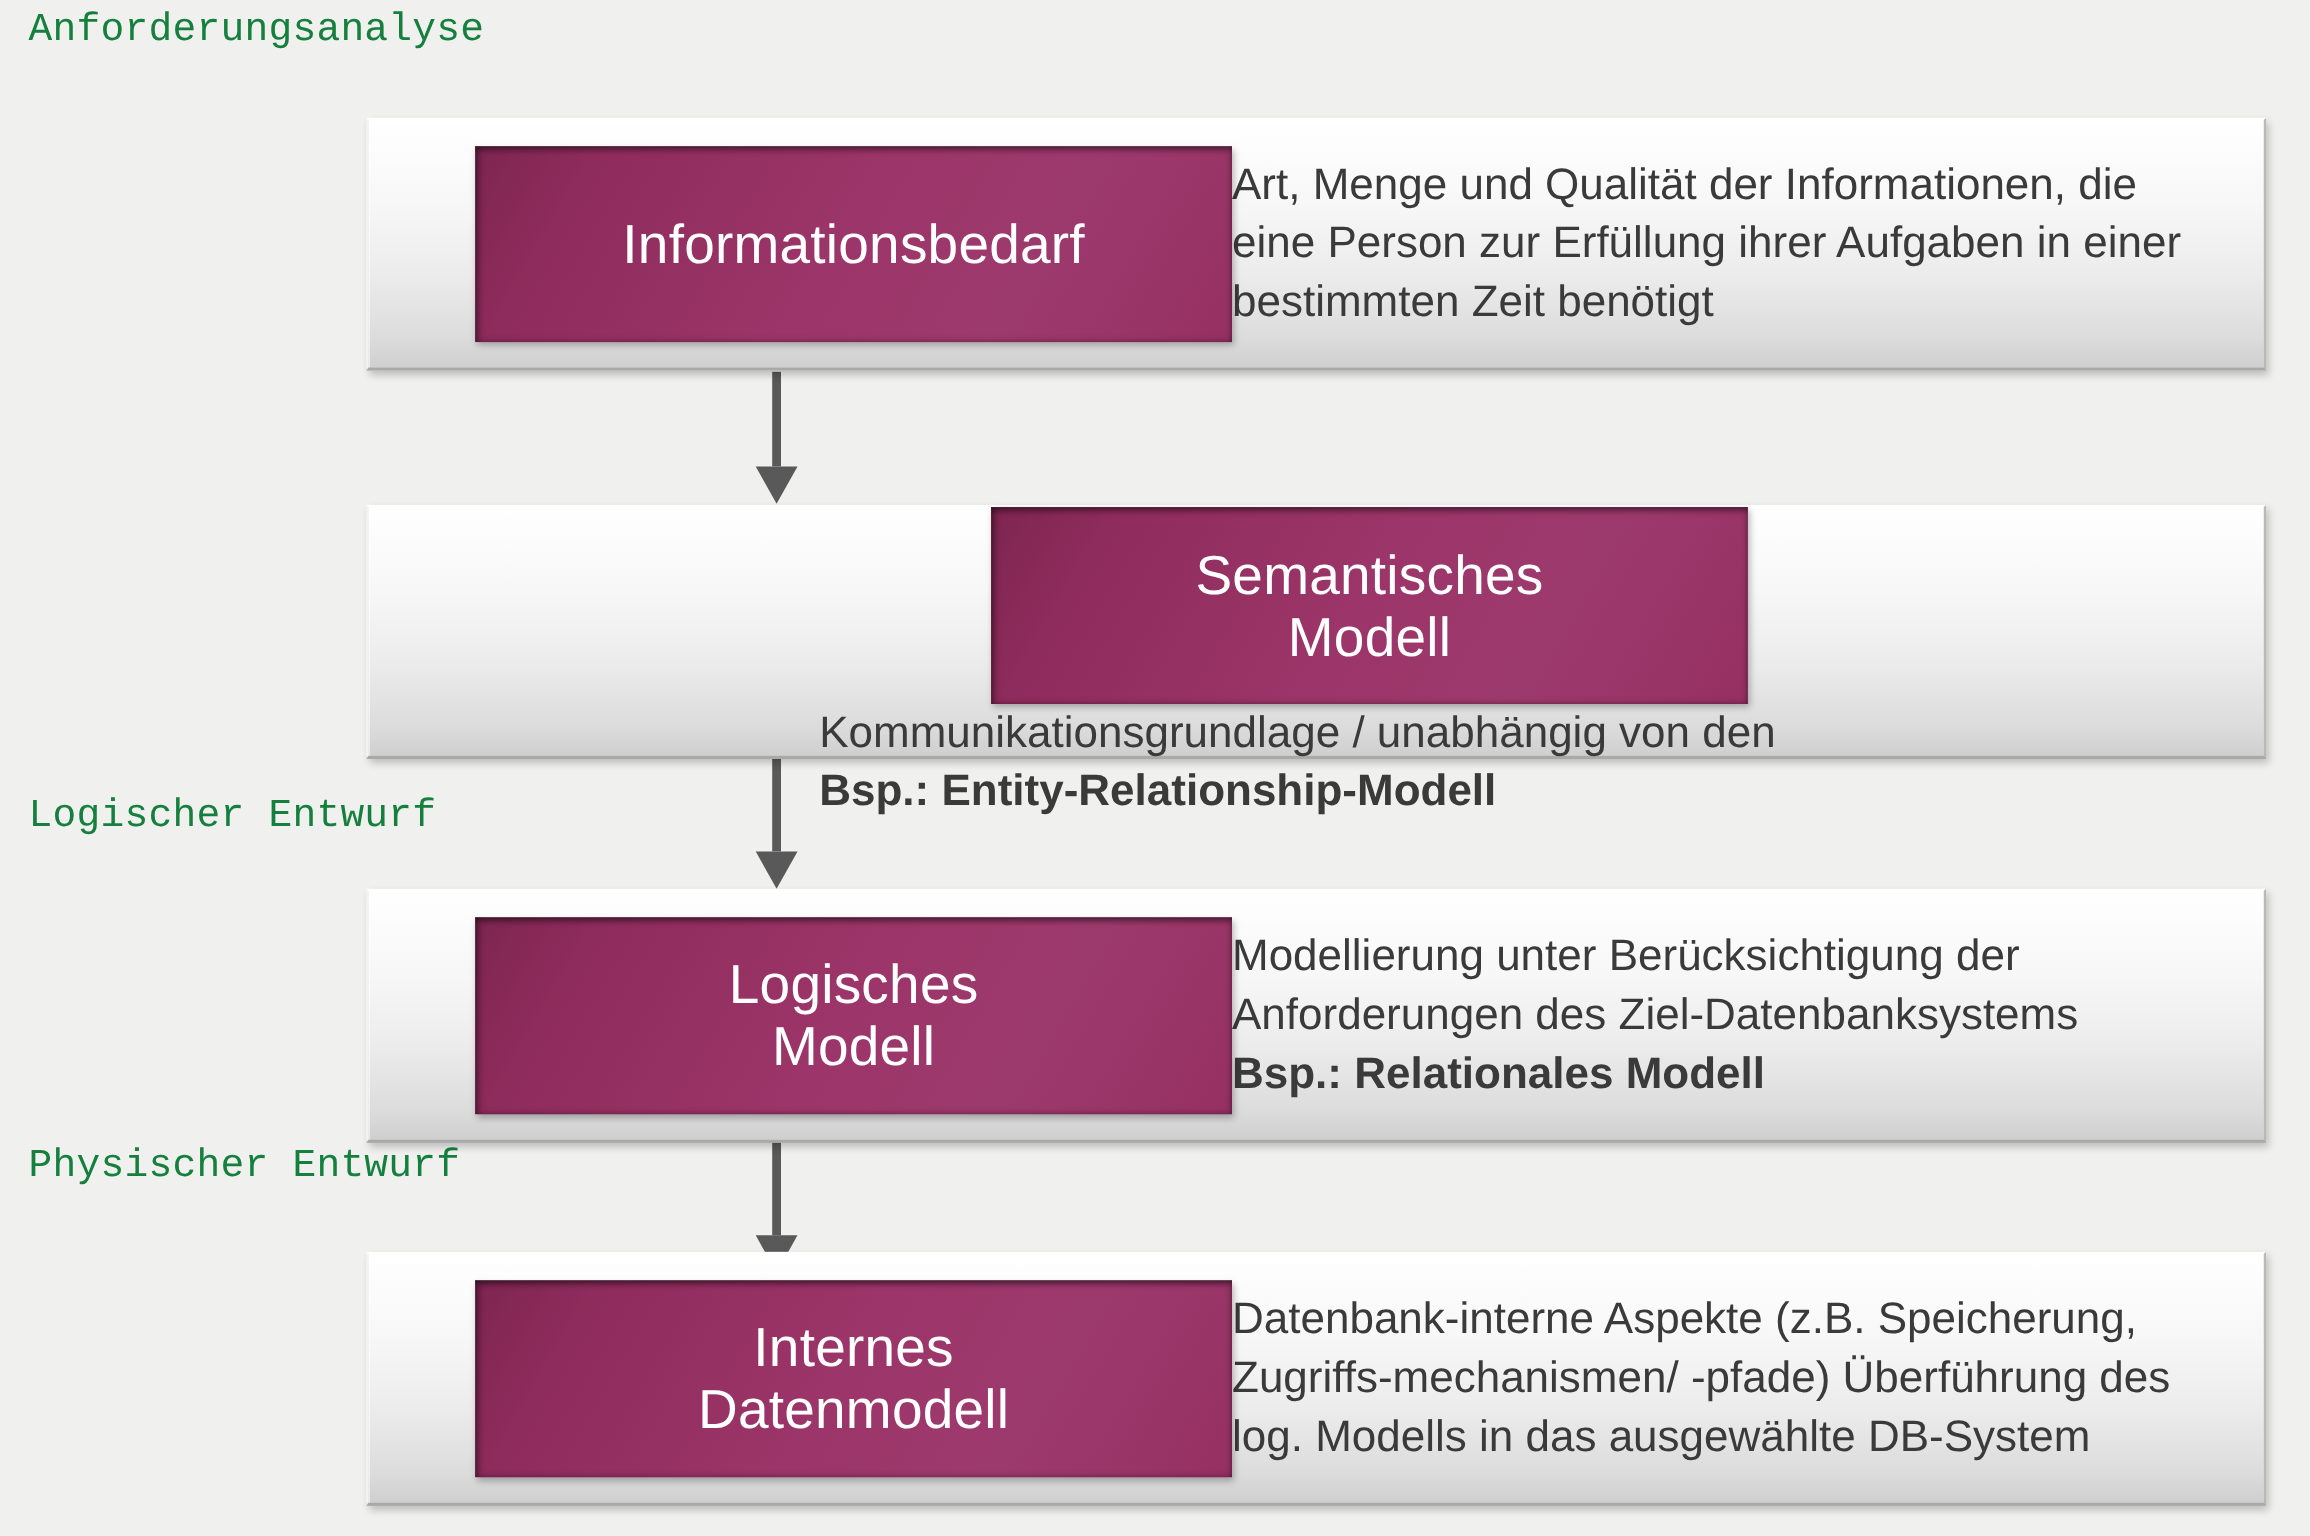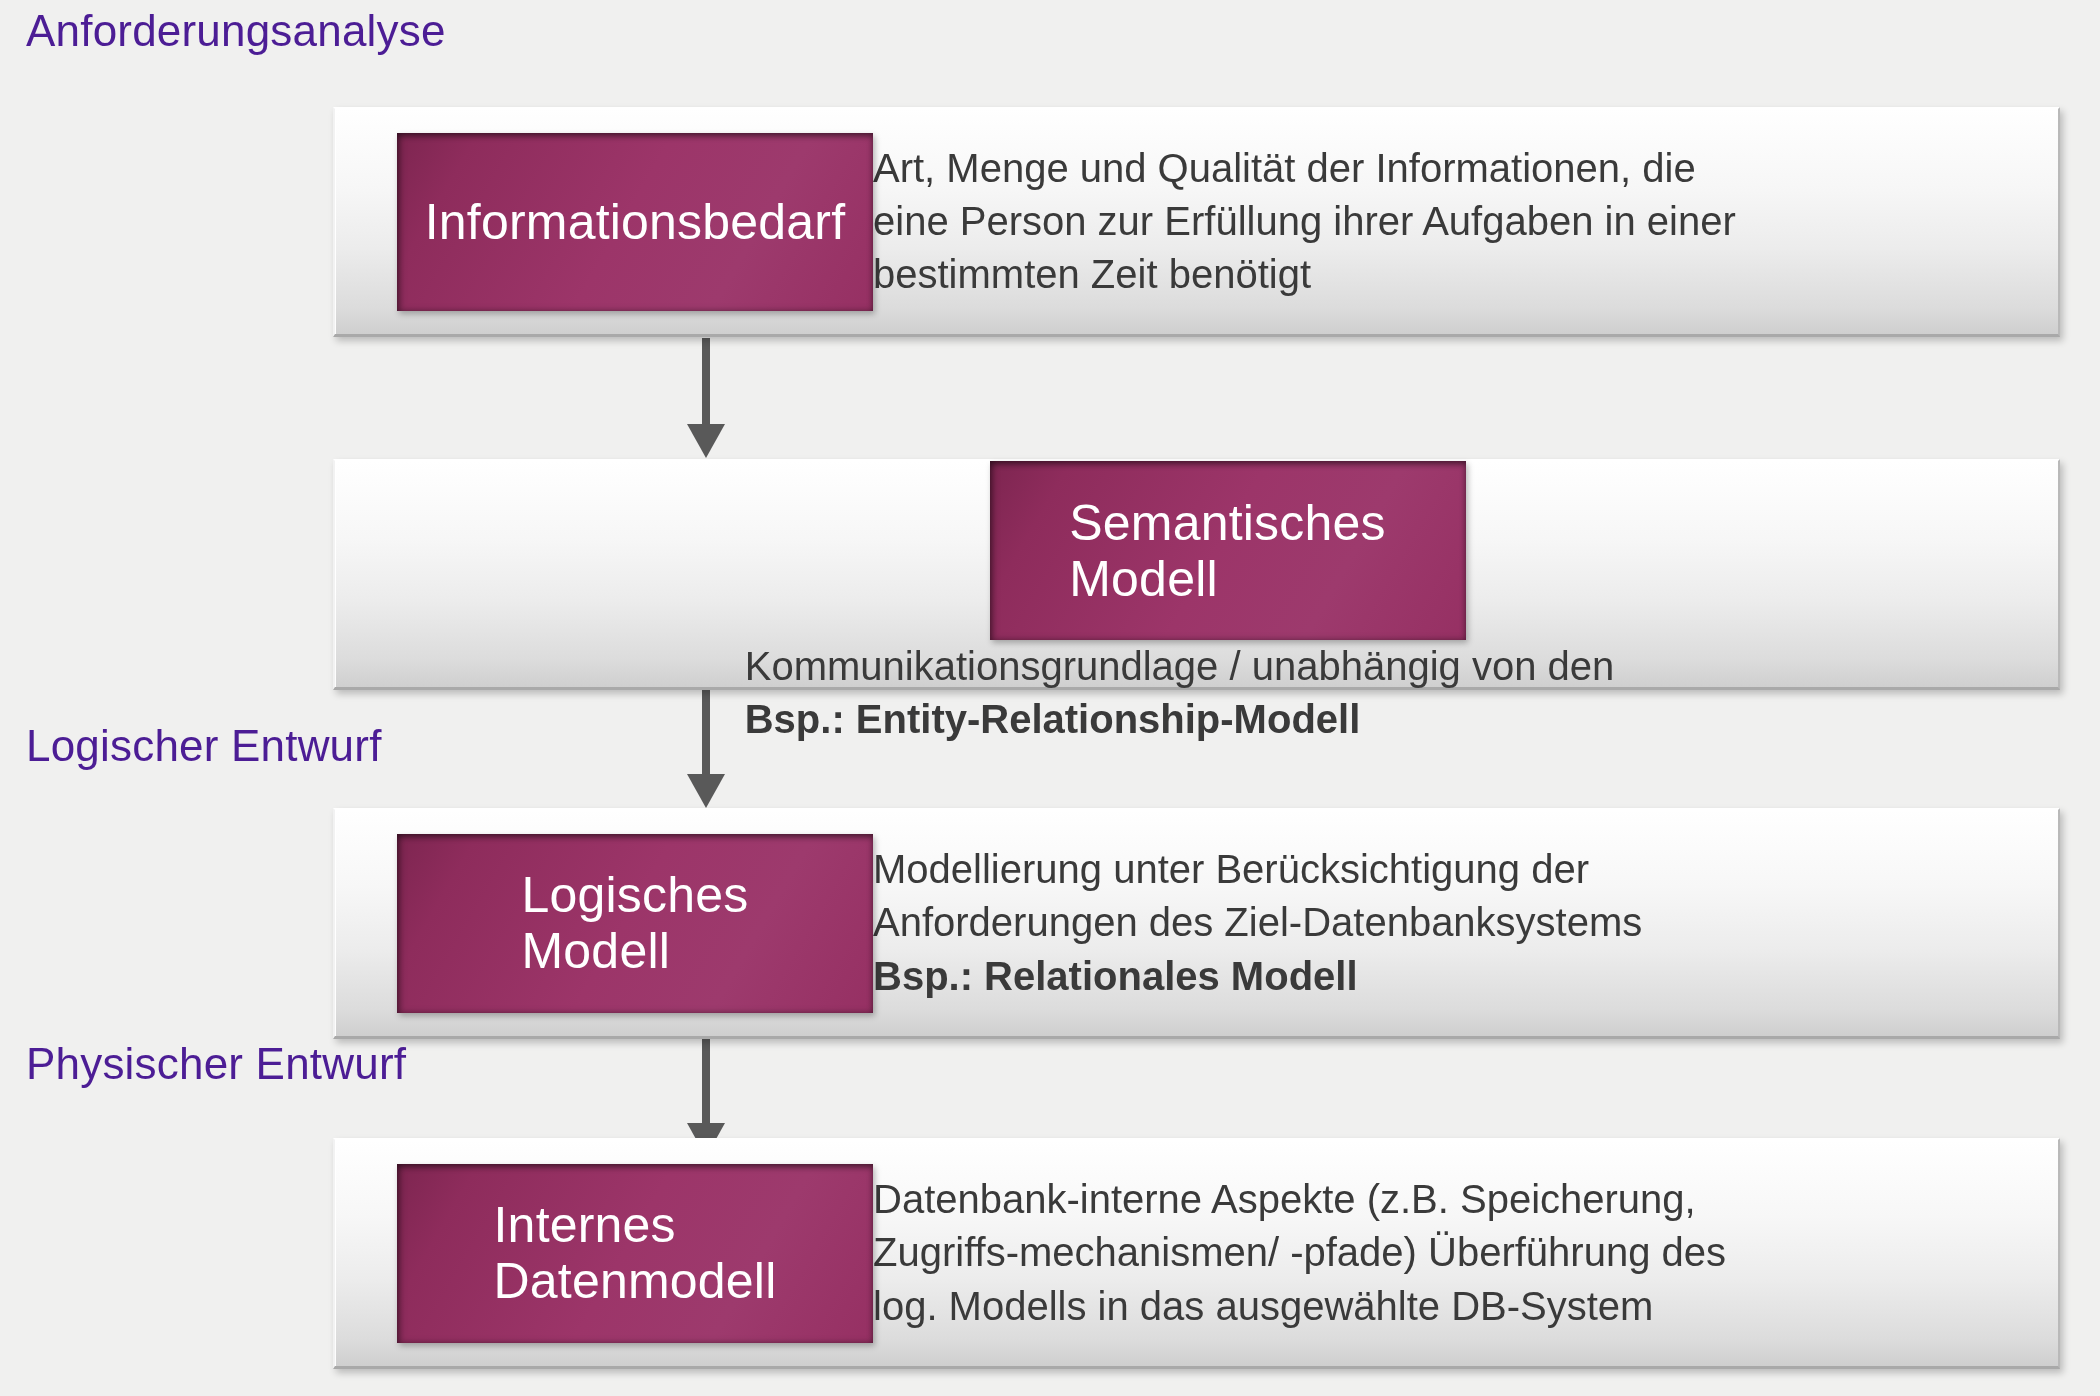--- a/index.html
+++ b/index.html
@@ -17,25 +17,26 @@
 
   #diagram {
     position: absolute;
     inset: 0;
   }
 
   
   .stage-label {
     position: absolute;
     left: 26px;
-    color: #4c1d95;
-    font-size: 44px;
+    color: #15803d;
+    font-size: 36px;
     line-height: 1.05;
     white-space: nowrap;
     letter-spacing: 0.2px;
+    font-family: Liberation Mono, monospace;
   }
 
   
   .panel {
     position: absolute;
     left: 333px;
     width: 1727px;
     box-sizing: border-box;
     background: linear-gradient(to bottom,
                 #ffffff 0%,
@@ -51,36 +52,36 @@
     box-shadow: 3px 4px 7px rgba(0,0,0,0.22),
                 inset 1px 1px 0 rgba(255,255,255,0.95);
     display: flex;
     align-items: center;
   }
 
   
   .chip {
     position: relative;
     flex: 0 0 auto;
-    margin-left: 62px;
-    width: 476px;
+    margin-left: 97px;
+    width: 688px;
     background: linear-gradient(120deg,
                 #7d2550 0%,
                 #8e2c5c 14%,
                 #9c3569 48%,
                 #9d3a6d 72%,
                 #963063 100%);
     box-shadow: inset 0 3px 6px rgba(0,0,0,0.45),
                 inset 3px 0 7px rgba(0,0,0,0.30),
                 2px 3px 6px rgba(0,0,0,0.28);
     color: #ffffff;
     display: flex;
     align-items: center;
     justify-content: center;
-    text-align: left;
+    text-align: center;
     font-size: 50px;
     line-height: 1.12;
     letter-spacing: 0.2px;
   }
   .chip-label { display: block; }
 
   
   .desc {
     flex: 1 1 auto;
     padding-right: 34px;

